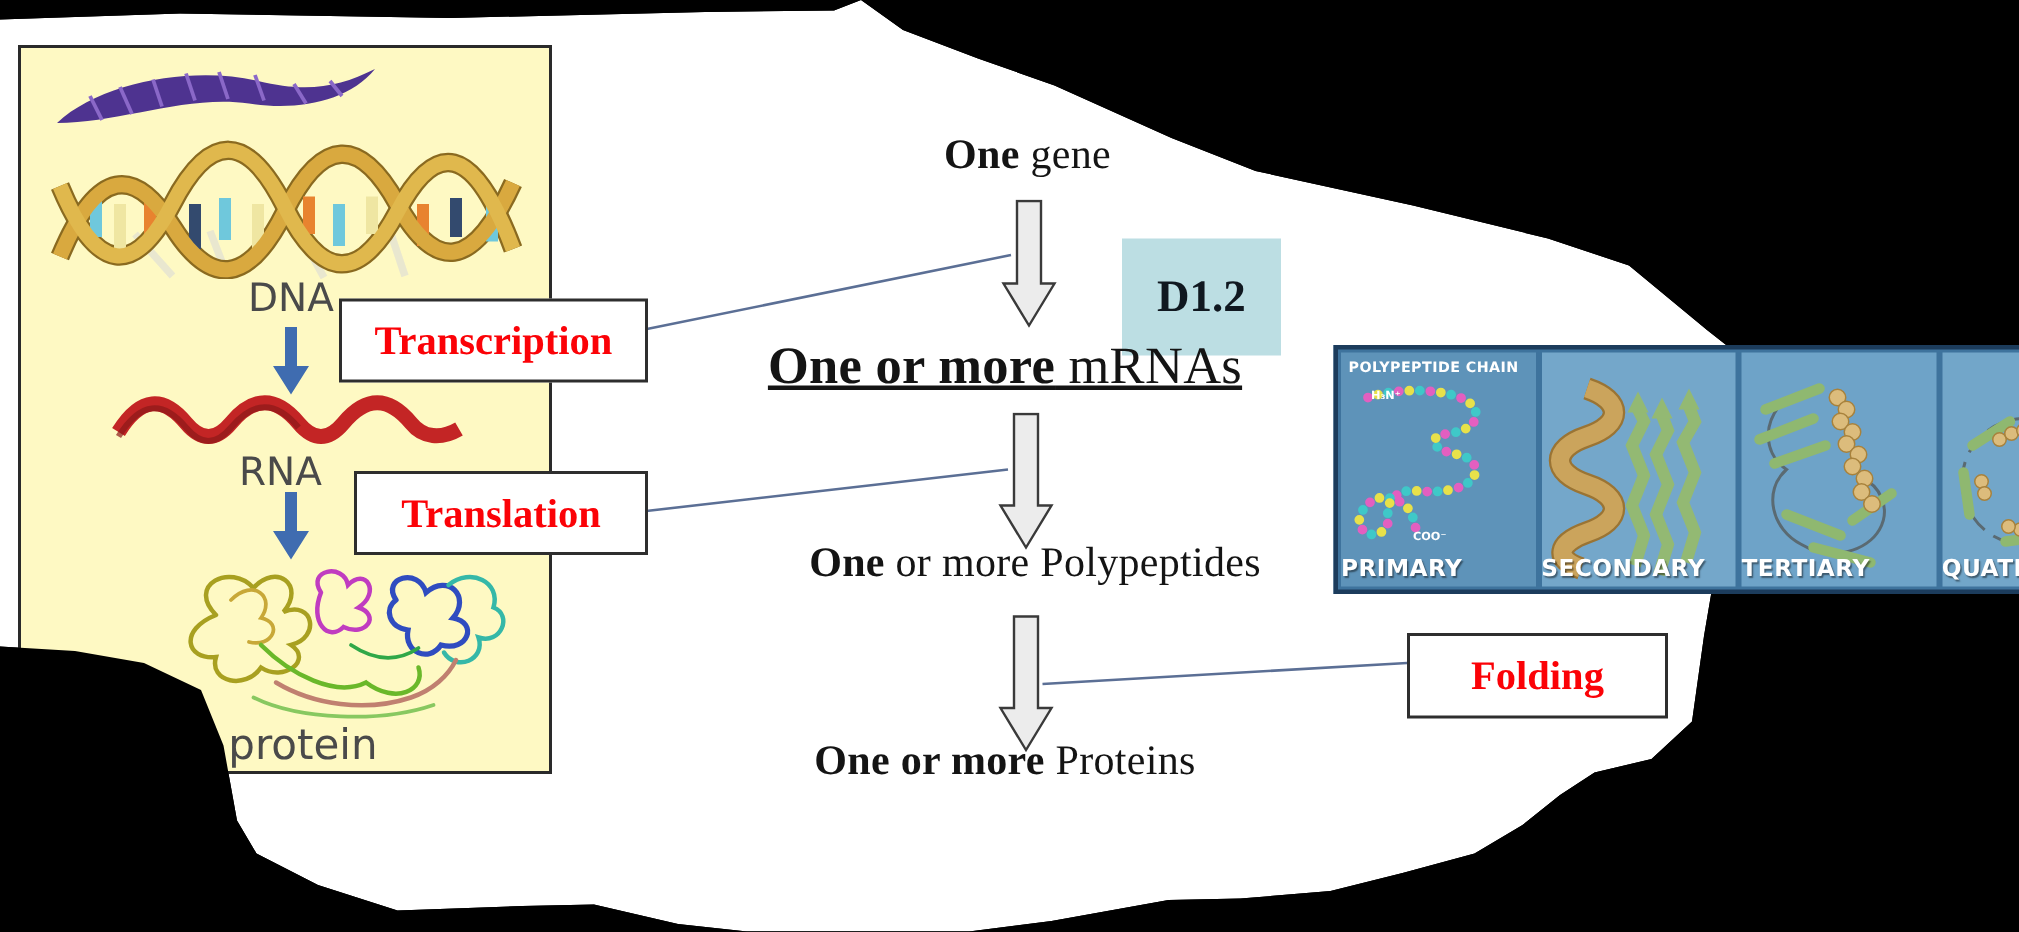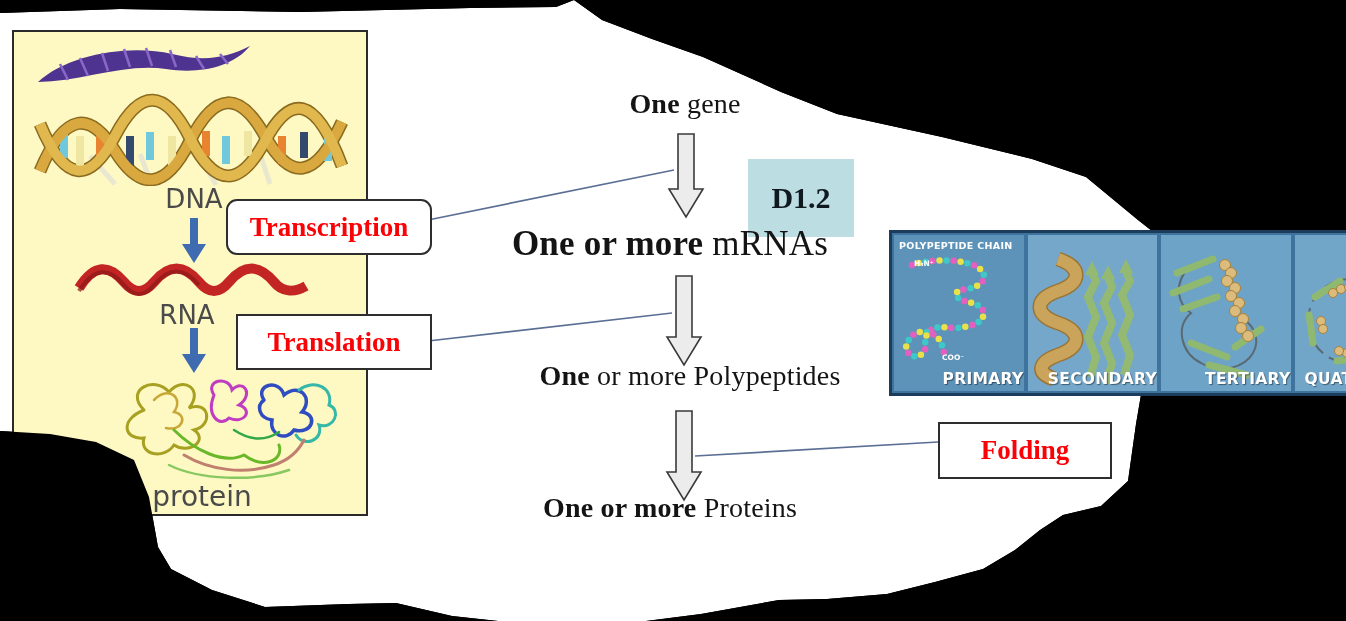--- a/index.html
+++ b/index.html
@@ -20,21 +20,21 @@
          font-weight:700;font-size:30px;color:#101820;z-index:6;}
   
   #left-panel{position:absolute;left:12px;top:30px;width:356px;height:486px;background:#fef9c3;
               border:2px solid #2a2a2a;z-index:2;box-sizing:border-box;}
   .panel-label{position:absolute;font-family:"DejaVu Sans",sans-serif;color:#4a4a4a;
                text-align:center;white-space:nowrap;}
   
   #right-panel{position:absolute;left:889px;top:230px;width:540px;height:166px;background:#3e739d;
                border:3px solid #1c3c5c;z-index:6;box-sizing:border-box;display:flex;gap:4px;padding:2px;}
   .level-cell{position:relative;flex:1;overflow:hidden;}
-  .level-label{position:absolute;bottom:3px;left:0;width:100%;text-align:right;
+  .level-label{position:absolute;bottom:3px;left:0;width:100%;text-align:left;
                font-family:"DejaVu Sans",sans-serif;font-weight:700;font-size:15.5px;color:#fff;
                text-shadow:1px 1px 1px rgba(0,0,0,.45);letter-spacing:.3px;}
   .tiny-label{position:absolute;font-family:"DejaVu Sans",sans-serif;font-weight:700;color:#fff;}
   
   #blob-layer{position:absolute;left:0;top:0;z-index:1;}
   #mask-layer{position:absolute;left:0;top:0;z-index:4;pointer-events:none;}
   #line-layer{position:absolute;left:0;top:0;z-index:5;pointer-events:none;}
   .flow-layer{z-index:6;}
 </style>
 </head>
@@ -129,35 +129,35 @@
   </svg>
 
   <div class="flow-text abs flow-layer" style="left:540px;top:88px;width:290px;"><b>One</b><span> gene</span></div>
 
   <svg class="abs flow-layer" style="left:664px;top:133px;" width="44" height="86" viewBox="0 0 44 86">
     <polygon points="14,1 30,1 30,56 39,56 22,84 5,56 14,56" fill="#ececec" stroke="#3a3a3a" stroke-width="1.6"></polygon>
   </svg>
 
   <div class="badge" style="left:748px;top:159px;width:106px;height:78px;">D1.2</div>
 
-  <div class="flow-text abs flow-layer" style="left:455px;top:224px;width:430px;font-size:35px;"><b>One or more</b><span> mRNAs</span></div>
+  <div class="flow-text abs flow-layer" style="left:455px;top:224px;width:430px;font-size:35px;text-decoration:underline;"><b>One or more</b><span> mRNAs</span></div>
 
   <svg class="abs flow-layer" style="left:662px;top:275px;" width="44" height="92" viewBox="0 0 44 92">
     <polygon points="14,1 30,1 30,62 39,62 22,90 5,62 14,62" fill="#ececec" stroke="#3a3a3a" stroke-width="1.6"></polygon>
   </svg>
 
   <div class="flow-text abs flow-layer" style="left:455px;top:360px;width:470px;"><b>One</b><span> or more Polypeptides</span></div>
 
   <svg class="abs flow-layer" style="left:662px;top:410px;" width="44" height="92" viewBox="0 0 44 92">
     <polygon points="14,1 30,1 30,62 39,62 22,90 5,62 14,62" fill="#ececec" stroke="#3a3a3a" stroke-width="1.6"></polygon>
   </svg>
 
   <div class="flow-text abs flow-layer" style="left:460px;top:492px;width:420px;"><b>One or more</b><span> Proteins</span></div>
 
-  <div class="proc-box" style="left:226px;top:199px;width:202px;height:52px;border-radius:11px;">Transcription</div>
+  <div class="proc-box" style="left:226px;top:199px;width:202px;height:52px;">Transcription</div>
   <div class="proc-box" style="left:236px;top:314px;width:192px;height:52px;">Translation</div>
   <div class="proc-box" style="left:938px;top:422px;width:170px;height:53px;">Folding</div>
 
   <div id="right-panel">
     <div class="level-cell" style="background:#5e93b9;">
       <span class="tiny-label" style="top:5px;left:5px;font-size:9.5px;letter-spacing:.3px;">POLYPEPTIDE CHAIN</span>
       <span class="tiny-label" style="top:24px;left:20px;font-size:7.5px;">H₃N⁺</span>
       <span class="tiny-label" style="top:118px;left:48px;font-size:7.5px;">COO⁻</span>
       <svg width="110" height="160" viewBox="0 0 110 160">
         <g fill="none" stroke-linecap="round" stroke-width="6.5">

